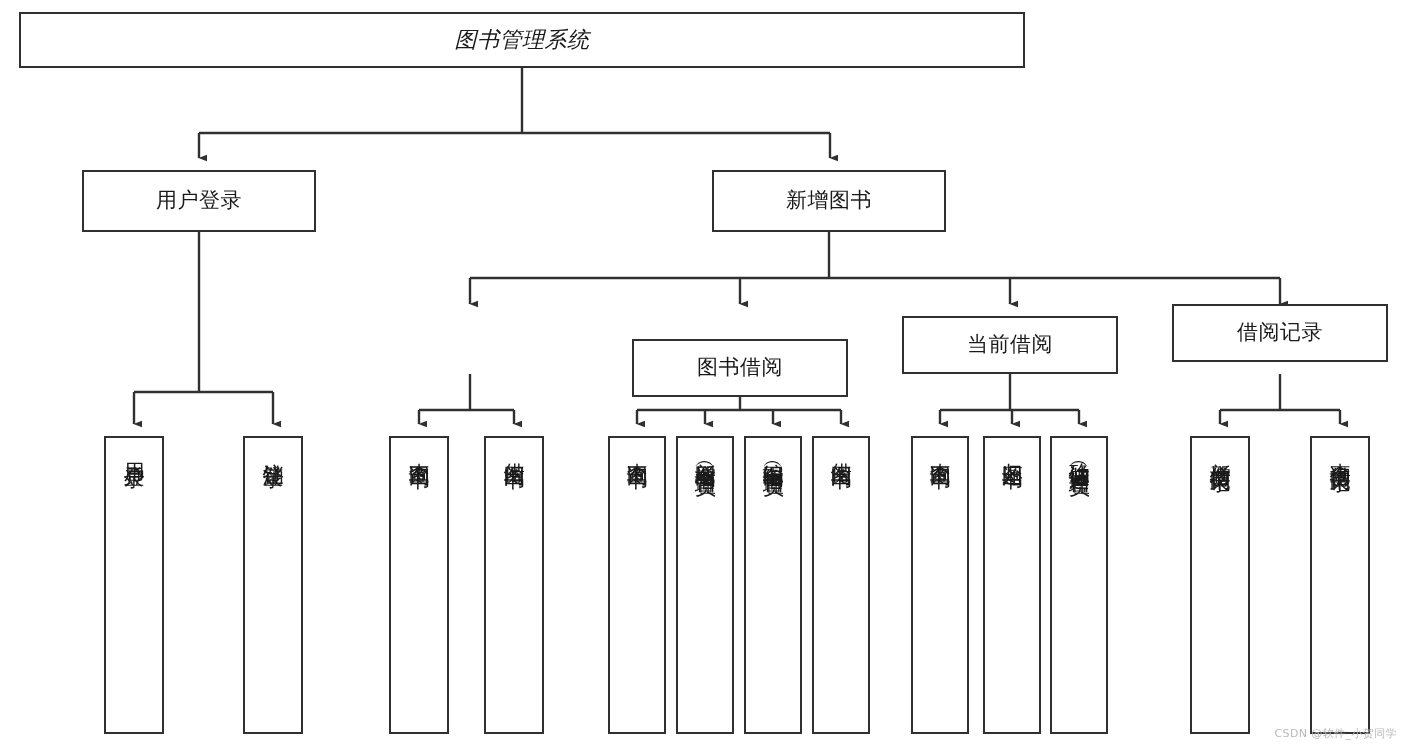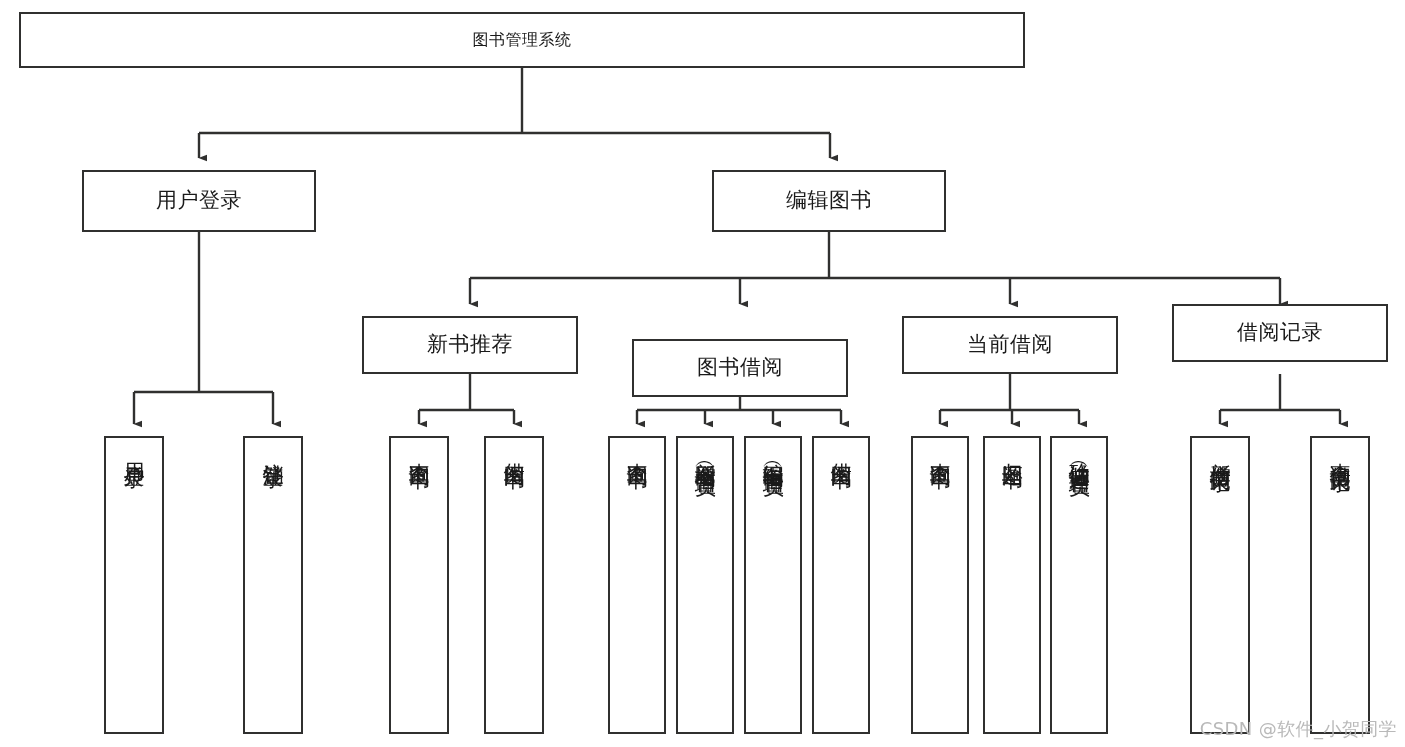--- a/index.html
+++ b/index.html
@@ -40,42 +40,43 @@
     text-align: center;
     line-height: 1.12;
     white-space: nowrap;
   }
   
   .node.horiz .node-label {
     font-size: 21px;
     letter-spacing: 0.5px;
   }
   .node.root .node-label {
-    font-size: 16px;
+    font-size: 22px;
+    font-style: italic;
   }
   
   .node.vert {
     align-items: flex-start;
     justify-content: center;
     padding-top: 8px;
   }
   .node.vert .node-label {
     writing-mode: vertical-rl;
     text-orientation: upright;
     font-size: 21px;
     line-height: 1.06;
     letter-spacing: 2px;
     white-space: nowrap;
     max-height: 282px;
   }
   #watermark {
     position: absolute;
     right: 8px;
     bottom: 6px;
-    font-size: 18px;
+    font-size: 11px;
     color: #b9b9b9;
     letter-spacing: 0.4px;
     z-index: 5;
     white-space: nowrap;
   }
 </style>
 </head>
 <body>
 
 <div id="diagram-root">
@@ -131,26 +132,23 @@
   </svg>
 
   <div class="node horiz root" style="left:19px; top:12px; width:1006px; height:56px;">
     <span class="node-label">图书管理系统</span>
   </div>
 
   <div class="node horiz" style="left:82px; top:170px; width:234px; height:62px;">
     <span class="node-label">用户登录</span>
   </div>
   <div class="node horiz" style="left:712px; top:170px; width:234px; height:62px;">
-    <span class="node-label">编辑图书</span>
+    <span class="node-label">新增图书</span>
   </div>
 
-  <div class="node horiz" style="left:362px; top:316px; width:216px; height:58px;">
-    <span class="node-label">新书推荐</span>
-  </div>
   <div class="node horiz" style="left:632px; top:316px; width:216px; height:58px;margin-top:23px;">
     <span class="node-label">图书借阅</span>
   </div>
   <div class="node horiz" style="left:902px; top:316px; width:216px; height:58px;">
     <span class="node-label">当前借阅</span>
   </div>
   <div class="node horiz" style="left:1172px; top:304px; width:216px; height:58px;">
     <span class="node-label">借阅记录</span>
   </div>
 

